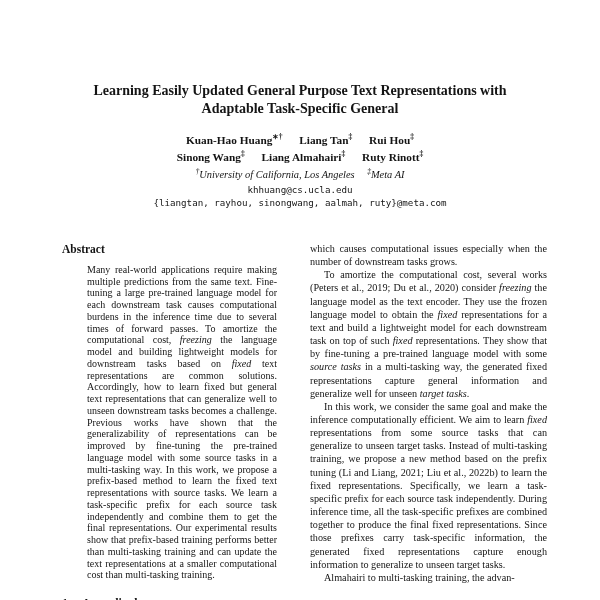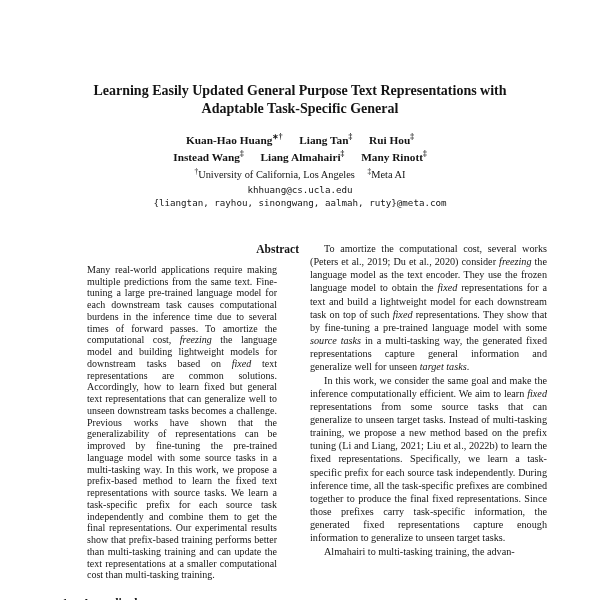--- a/index.html
+++ b/index.html
@@ -18,36 +18,36 @@
   .title {
     font-size: 14px;
     font-weight: bold;
     line-height: 1.32;
     margin: 0 auto;
     max-width: 470px;
   }
   .authors-block { margin-top: 11px; font-size: 11.3px; font-weight: bold; line-height: 14px; }
   .author { display: inline-block; margin: 0 7px; white-space: nowrap; }
   .author sup, .affils sup { font-size: 7.5px; font-weight: bold; }
-  .affils { margin-top: 2px; font-size: 10.4px; line-height: 13px; }
+  .affils { margin-top: 2px; font-size: 10.4px; line-height: 13px; font-style: italic; }
   .affil { display: inline-block; margin: 0 5px; white-space: nowrap; }
   .affils sup { font-weight: normal; }
   .emails { margin-top: 1px; font-family: "DejaVu Sans Mono", "Liberation Mono", monospace; font-size: 9.2px; line-height: 13.5px; }
   .emails div { white-space: nowrap; }
 
   .columns {
     display: flex;
     gap: 11px;
     margin: 32px 53px 0 62px;
     align-items: flex-start;
   }
   .col { width: 237px; box-sizing: border-box; }
 
   .abstract-heading {
-    text-align: right;
+    text-align: left;
     font-weight: bold;
     font-size: 11.5px;
     margin: 1px 0 9px 0;
   }
   .abstract-body {
     margin: 0 22px 0 25px;
     font-size: 10px;
     line-height: 11.75px;
     text-align: justify;
     text-justify: inter-word;
@@ -80,23 +80,23 @@
       <div>Adaptable Task-Specific General</div>
     </div>
 
     <div class="authors-block">
       <div>
         <span class="author"><span>Kuan-Hao Huang</span><sup>∗†</sup></span>
         <span class="author"><span>Liang Tan</span><sup>‡</sup></span>
         <span class="author"><span>Rui Hou</span><sup>‡</sup></span>
       </div>
       <div>
-        <span class="author"><span>Instead Wang</span><sup>‡</sup></span>
+        <span class="author"><span>Sinong Wang</span><sup>‡</sup></span>
         <span class="author"><span>Liang Almahairi</span><sup>‡</sup></span>
-        <span class="author"><span>Many Rinott</span><sup>‡</sup></span>
+        <span class="author"><span>Ruty Rinott</span><sup>‡</sup></span>
       </div>
     </div>
 
     <div class="affils">
       <span class="affil"><sup>†</sup><span>University of California, Los Angeles</span></span>
       <span class="affil"><sup>‡</sup><span>Meta AI</span></span>
     </div>
 
     <div class="emails">
       <div>khhuang@cs.ucla.edu</div>
@@ -114,19 +114,20 @@
         <span class="section-number">1</span>
         <span>Accordingly</span>
       </div>
 
       <div class="bodytext">
         <p><span>Fine-tuning large pre-trained language models for downstream tasks has become a popular solution</span></p>
       </div>
     </div>
 
     <div class="col bodytext">
+      <p><span>which causes computational issues especially when the number of downstream tasks grows.</span></p>
       <p class="indent"><span>To amortize the computational cost, several works (Peters et al., 2019; Du et al., 2020) consider </span><i>freezing</i><span> the language model as the text encoder. They use the frozen language model to obtain the </span><i>fixed</i><span> representations for a text and build a lightweight model for each downstream task on top of such </span><i>fixed</i><span> representations. They show that by fine-tuning a pre-trained language model with some </span><i>source tasks</i><span> in a multi-tasking way, the generated fixed representations capture general information and generalize well for unseen </span><i>target tasks</i><span>.</span></p>
       <p class="indent"><span>In this work, we consider the same goal and make the inference computationally efficient. We aim to learn </span><i>fixed</i><span> representations from some source tasks that can generalize to unseen target tasks. Instead of multi-tasking training, we propose a new method based on the prefix tuning (Li and Liang, 2021; Liu et al., 2022b) to learn the fixed representations. Specifically, we learn a task-specific prefix for each source task independently. During inference time, all the task-specific prefixes are combined together to produce the final fixed representations. Since those prefixes carry task-specific information, the generated fixed representations capture enough information to generalize to unseen target tasks.</span></p>
       <p class="indent"><span>Almahairi to multi-tasking training, the advan-</span></p>
     </div>
 
   </div>
 </div>
 
 </body></html>

